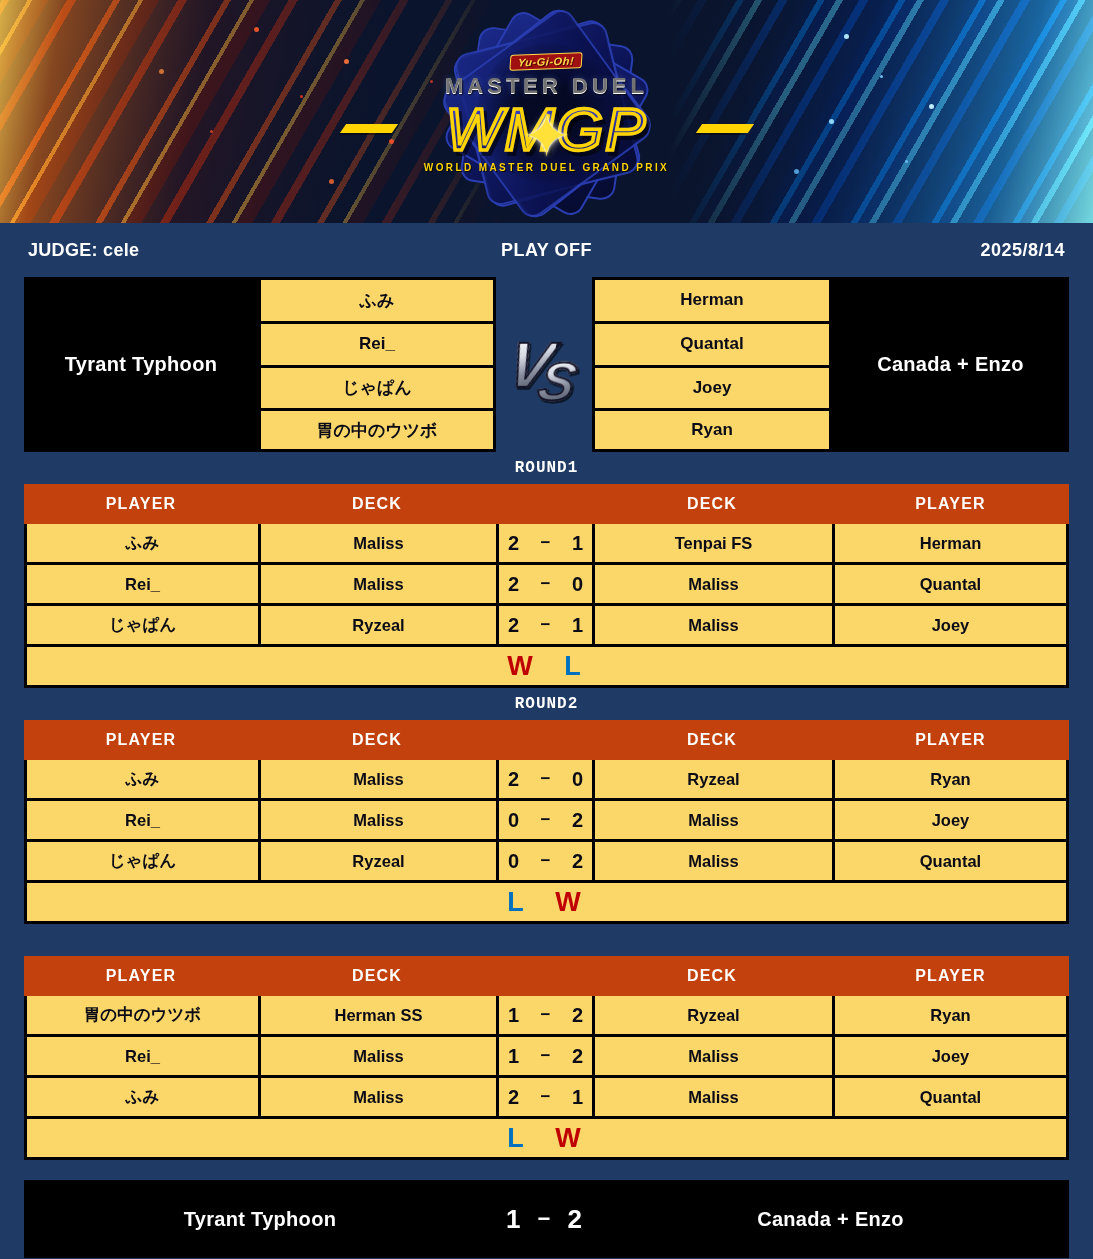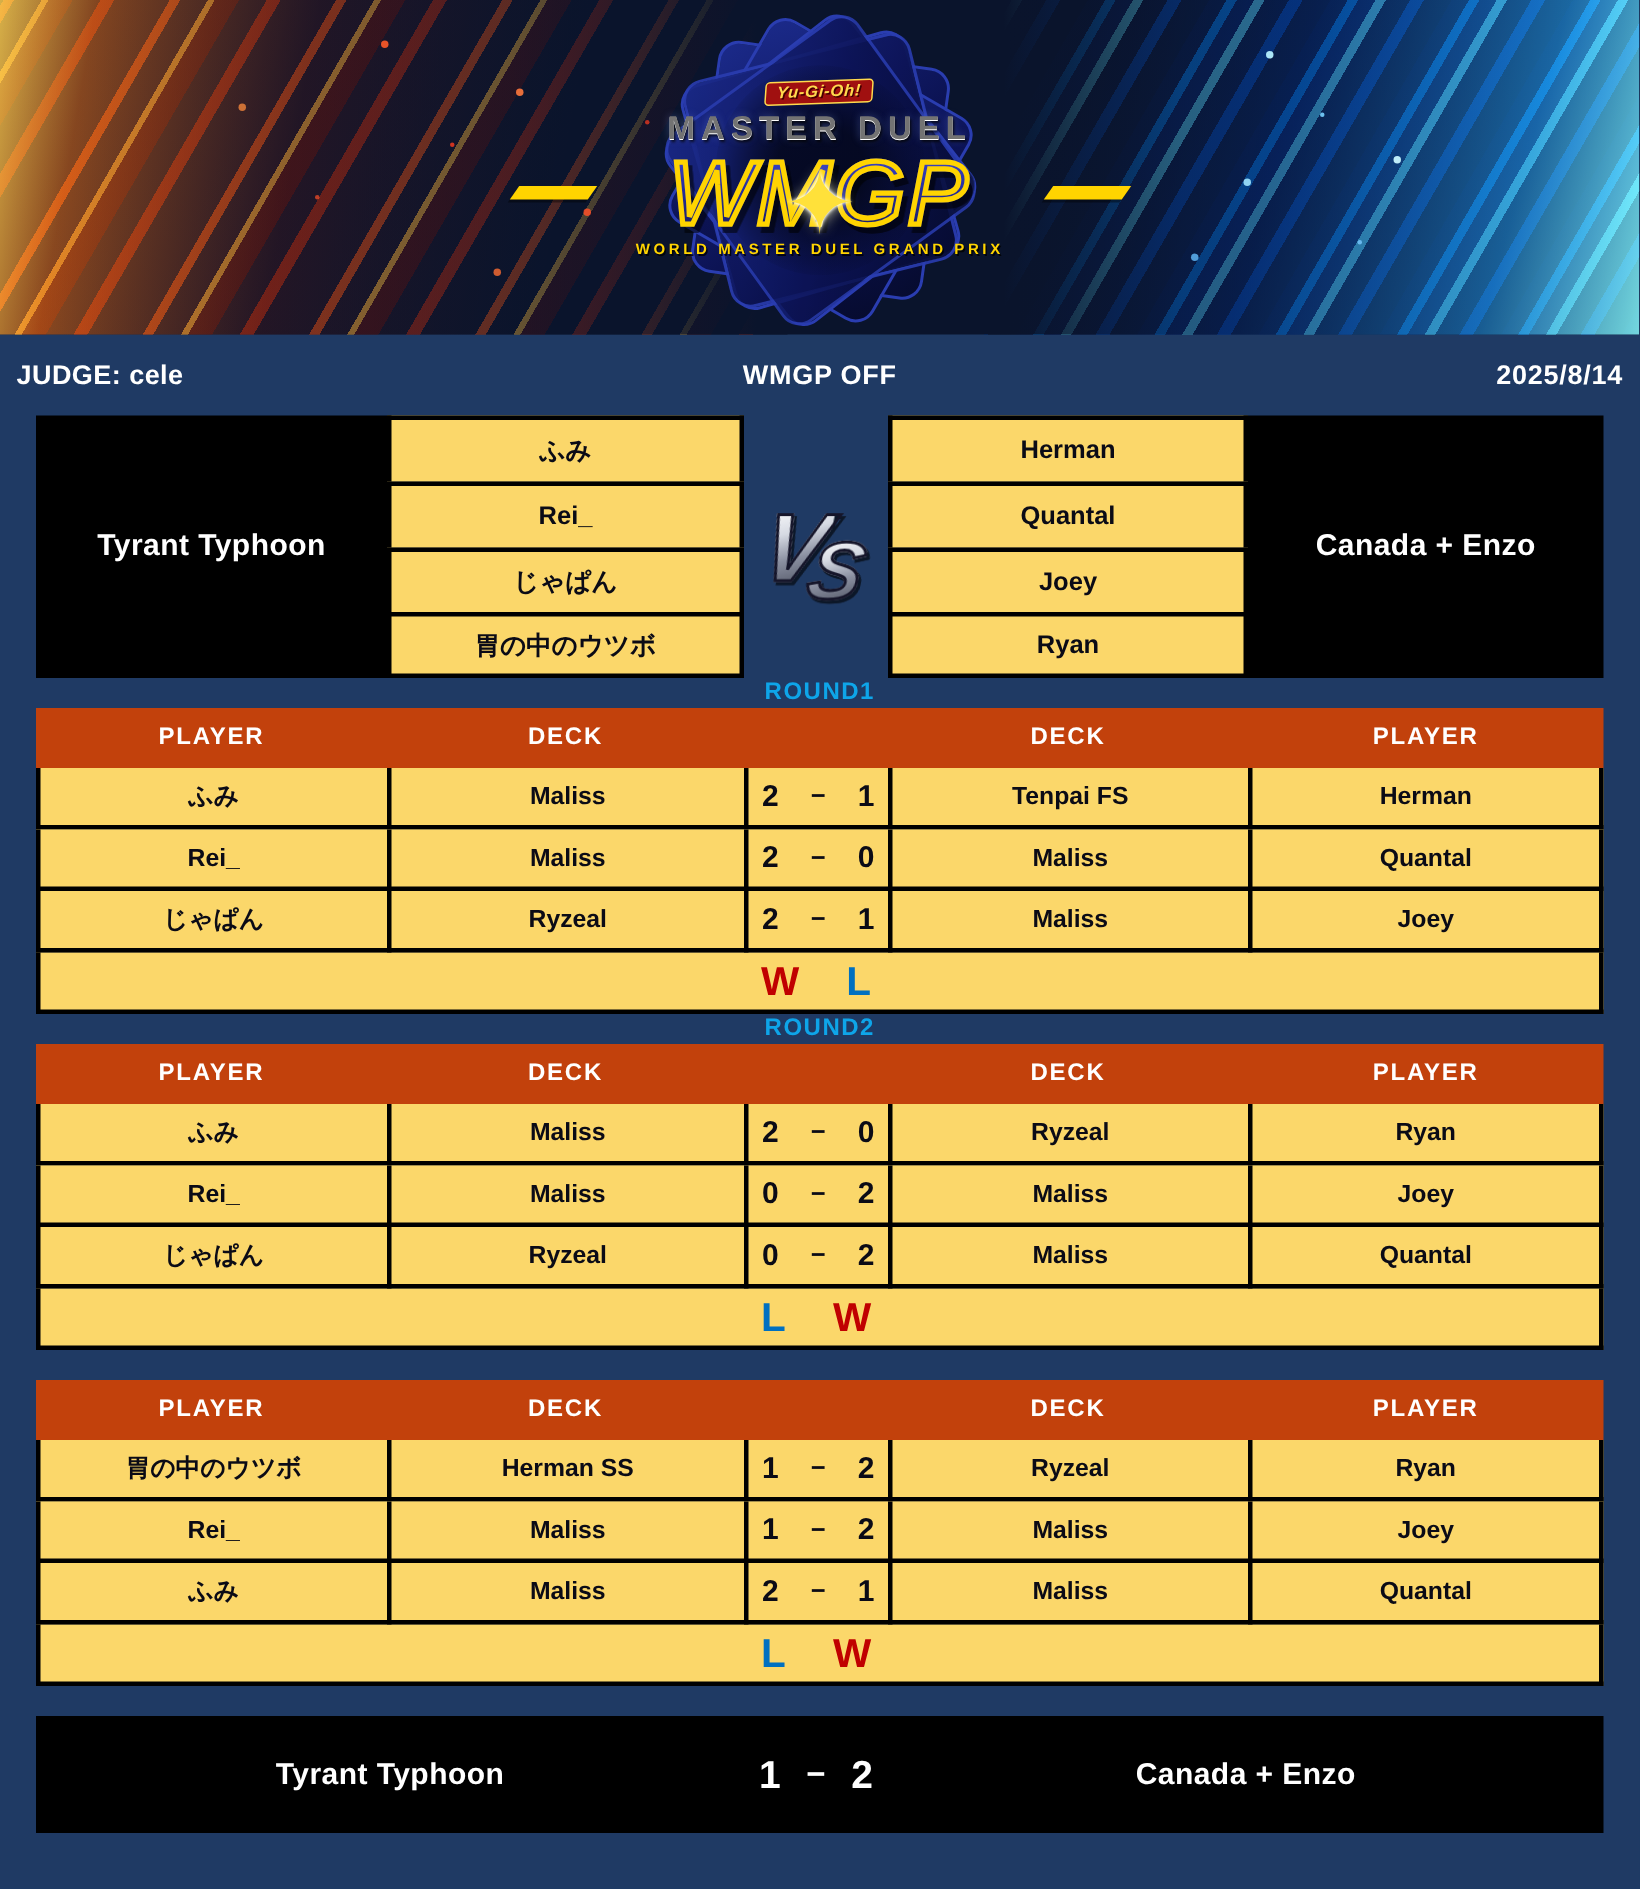--- a/index.html
+++ b/index.html
@@ -83,21 +83,21 @@
   .wing-l { left: -34px; transform: translateY(-50%) skewX(-35deg); }
   .wing-r { right: -34px; transform: translateY(-50%) skewX(-35deg); }
   .star-icon { position: absolute; left: 50%; top: 62%; transform: translate(-50%,-50%);
     font-size: 58px; font-style: normal; color: #ffe13a;
     text-shadow: 0 0 3px #fff, 0 0 10px rgba(255,255,220,.9), 0 0 2px #fff; z-index: 2; }
   .grand-prix { margin-top: 4px; font-size: 10px; font-weight: bold; color: #ffd400;
     letter-spacing: 2.4px; text-shadow: 1px 1px 0 rgba(0,0,0,.8); }
 
   
   .head-band { height: 54px; display: flex; align-items: center; position: relative;
-    padding: 0 11px; color: #fff; font-weight: bold; font-size: 18px; }
+    padding: 0 28px; color: #fff; font-weight: bold; font-size: 18px; }
   .head-judge { letter-spacing: .3px; }
   .head-stage { position: absolute; left: 50%; transform: translateX(-50%); letter-spacing: .5px; }
   .head-date { margin-left: auto; letter-spacing: .5px; }
 
   
   .grid5 { display: grid; grid-template-columns: 234fr 238fr 96fr 240fr 237fr; }
   .bounded { margin: 0 24px; }
 
   
   .matchup { height: 175px; grid-template-rows: repeat(4, 1fr); }
@@ -115,22 +115,22 @@
   .vs-cell { grid-column: 3; grid-row: 1 / 5; display: flex; align-items: center; justify-content: center; }
   .vs-v, .vs-s { font-weight: 900; font-style: italic; line-height: 1;
     background: linear-gradient(165deg, #ffffff 5%, #d6dae3 35%, #8a8fa0 60%, #3c4150 100%);
     -webkit-background-clip: text; background-clip: text; -webkit-text-fill-color: transparent;
     -webkit-text-stroke: 2px #15152a; transform: skewX(-12deg);
     filter: drop-shadow(2px 2px 0 rgba(0,0,0,.6)); }
   .vs-v { font-size: 64px; }
   .vs-s { font-size: 54px; margin-left: -8px; transform: skewX(-12deg) translateY(16px); }
 
   
-  .round-label { height: 20px; display: flex; align-items: center; justify-content: center;
-    color: #0ea5e9; font-weight: bold; font-size: 16px; letter-spacing: 1px; }
+  .round-label { height: 32px; display: flex; align-items: center; justify-content: center;
+    color: #ffffff; font-weight: bold; font-size: 16px; letter-spacing: 1px; font-family: Liberation Mono, monospace; }
   .thead { height: 40px; background: #c2410c; align-items: center; }
   .th { color: #fff; font-weight: bold; font-size: 16px; letter-spacing: 1.2px; text-align: center; }
   .trow { height: 41px; }
   .cell { background: #FBD76A; border-left: 3px solid #000; border-bottom: 3px solid #000;
     display: flex; align-items: center; justify-content: center;
     font-weight: bold; font-size: 16.5px; color: #0b0b16; }
   .cell.endcap { border-right: 3px solid #000; }
   .score-cell { justify-content: space-between; padding: 0 9px; font-size: 20px; font-weight: 900; }
   .score-cell .dash { font-size: 17px; font-weight: 900; }
   .wl-row { height: 41px; background: #FBD76A;
@@ -173,21 +173,21 @@
       <span class="wmgp">WMGP</span>
       <span class="wing wing-r"></span>
       <span class="star-icon">✦</span>
     </div>
     <div class="grand-prix">WORLD MASTER DUEL GRAND PRIX</div>
   </div>
 </div>
 
 <div class="head-band">
   <span class="head-judge">JUDGE: cele</span>
-  <span class="head-stage">WMGP OFF</span>
+  <span class="head-stage">PLAY OFF</span>
   <span class="head-date">2025/8/14</span>
 </div>
 
 <div class="matchup grid5 bounded">
   <div class="team-box left">Tyrant Typhoon</div>
   <div class="pname pcol-l r1">ふみ</div>
   <div class="pname pcol-l r2">Rei_</div>
   <div class="pname pcol-l r3">じゃぱん</div>
   <div class="pname pcol-l r4 last">胃の中のウツボ</div>
   <div class="vs-cell">

